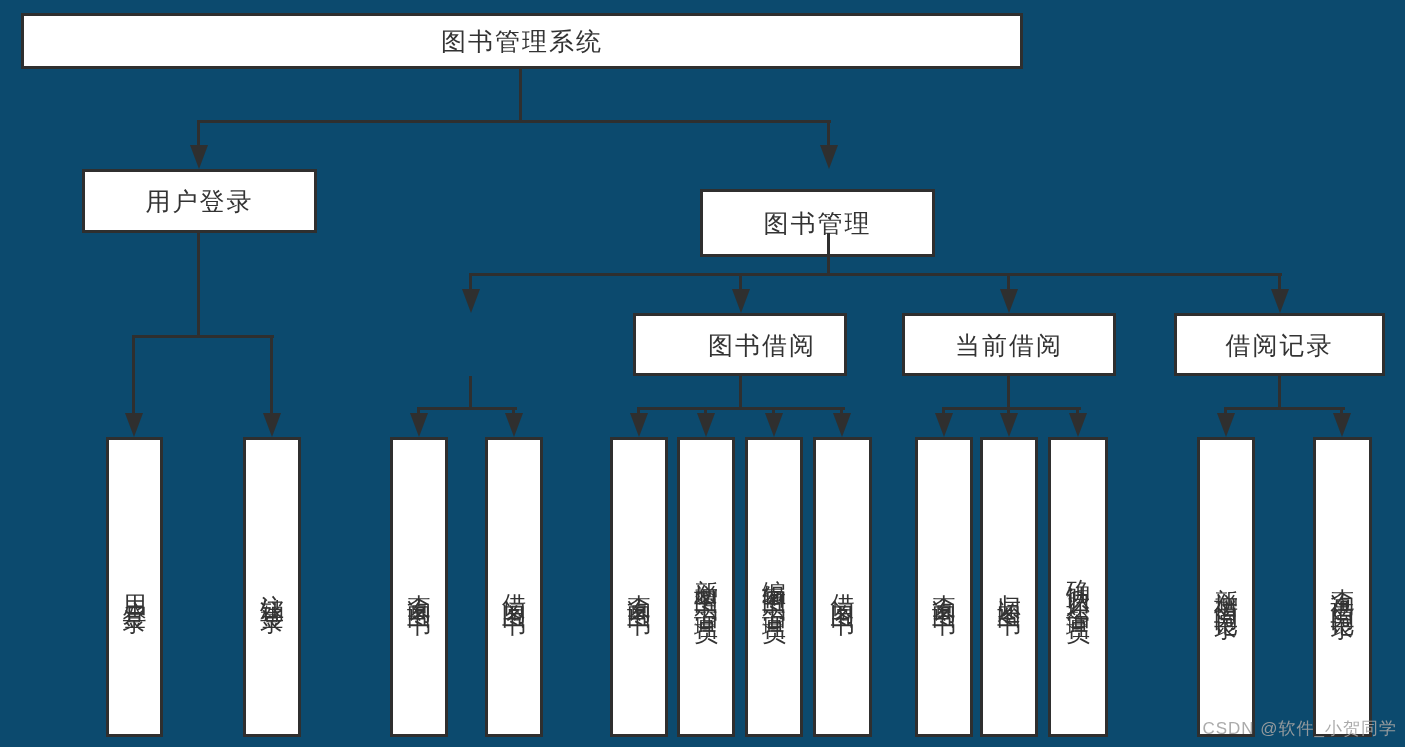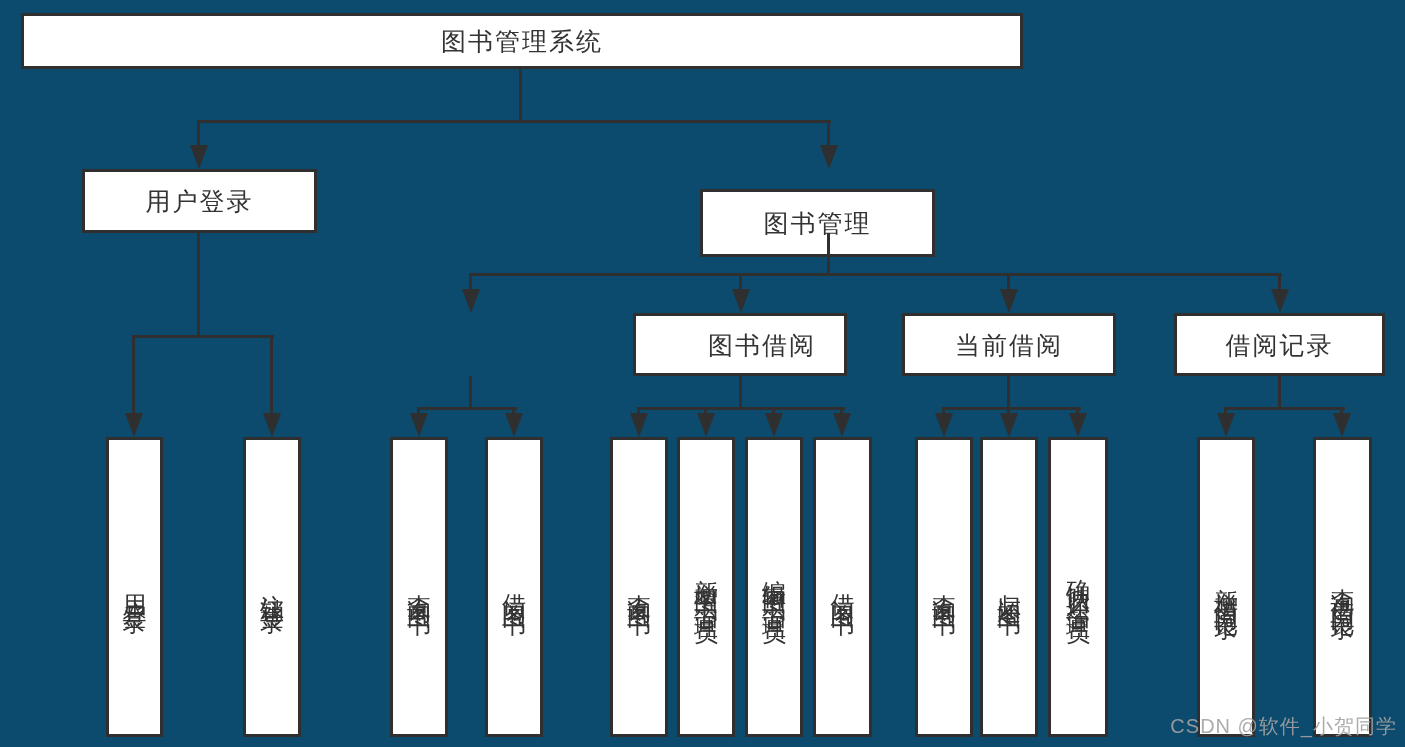--- a/index.html
+++ b/index.html
@@ -23,21 +23,21 @@
   .hline { height:3px; }
   .vline { width:3px; }
   .arrow {
     position:absolute; width:0; height:0;
     border-left:9px solid transparent;
     border-right:9px solid transparent;
     border-top:24px solid #2f2f2f;
   }
   .watermark {
     position:absolute; right:8px; bottom:7px;
-    color:#a2a2a2; opacity:0.9; font-size:20px; letter-spacing:1px;
+    color:#a2a2a2; opacity:0.9; font-size:17px; letter-spacing:1px;
   }
 </style>
 </head>
 <body>
 
 <div class="canvas">
 
   <div class="box" style="left:21px; top:13px; width:1002px; height:56px;">图书管理系统</div>
 
   <div class="vline" style="left:519px; top:69px; height:54px;"></div>

